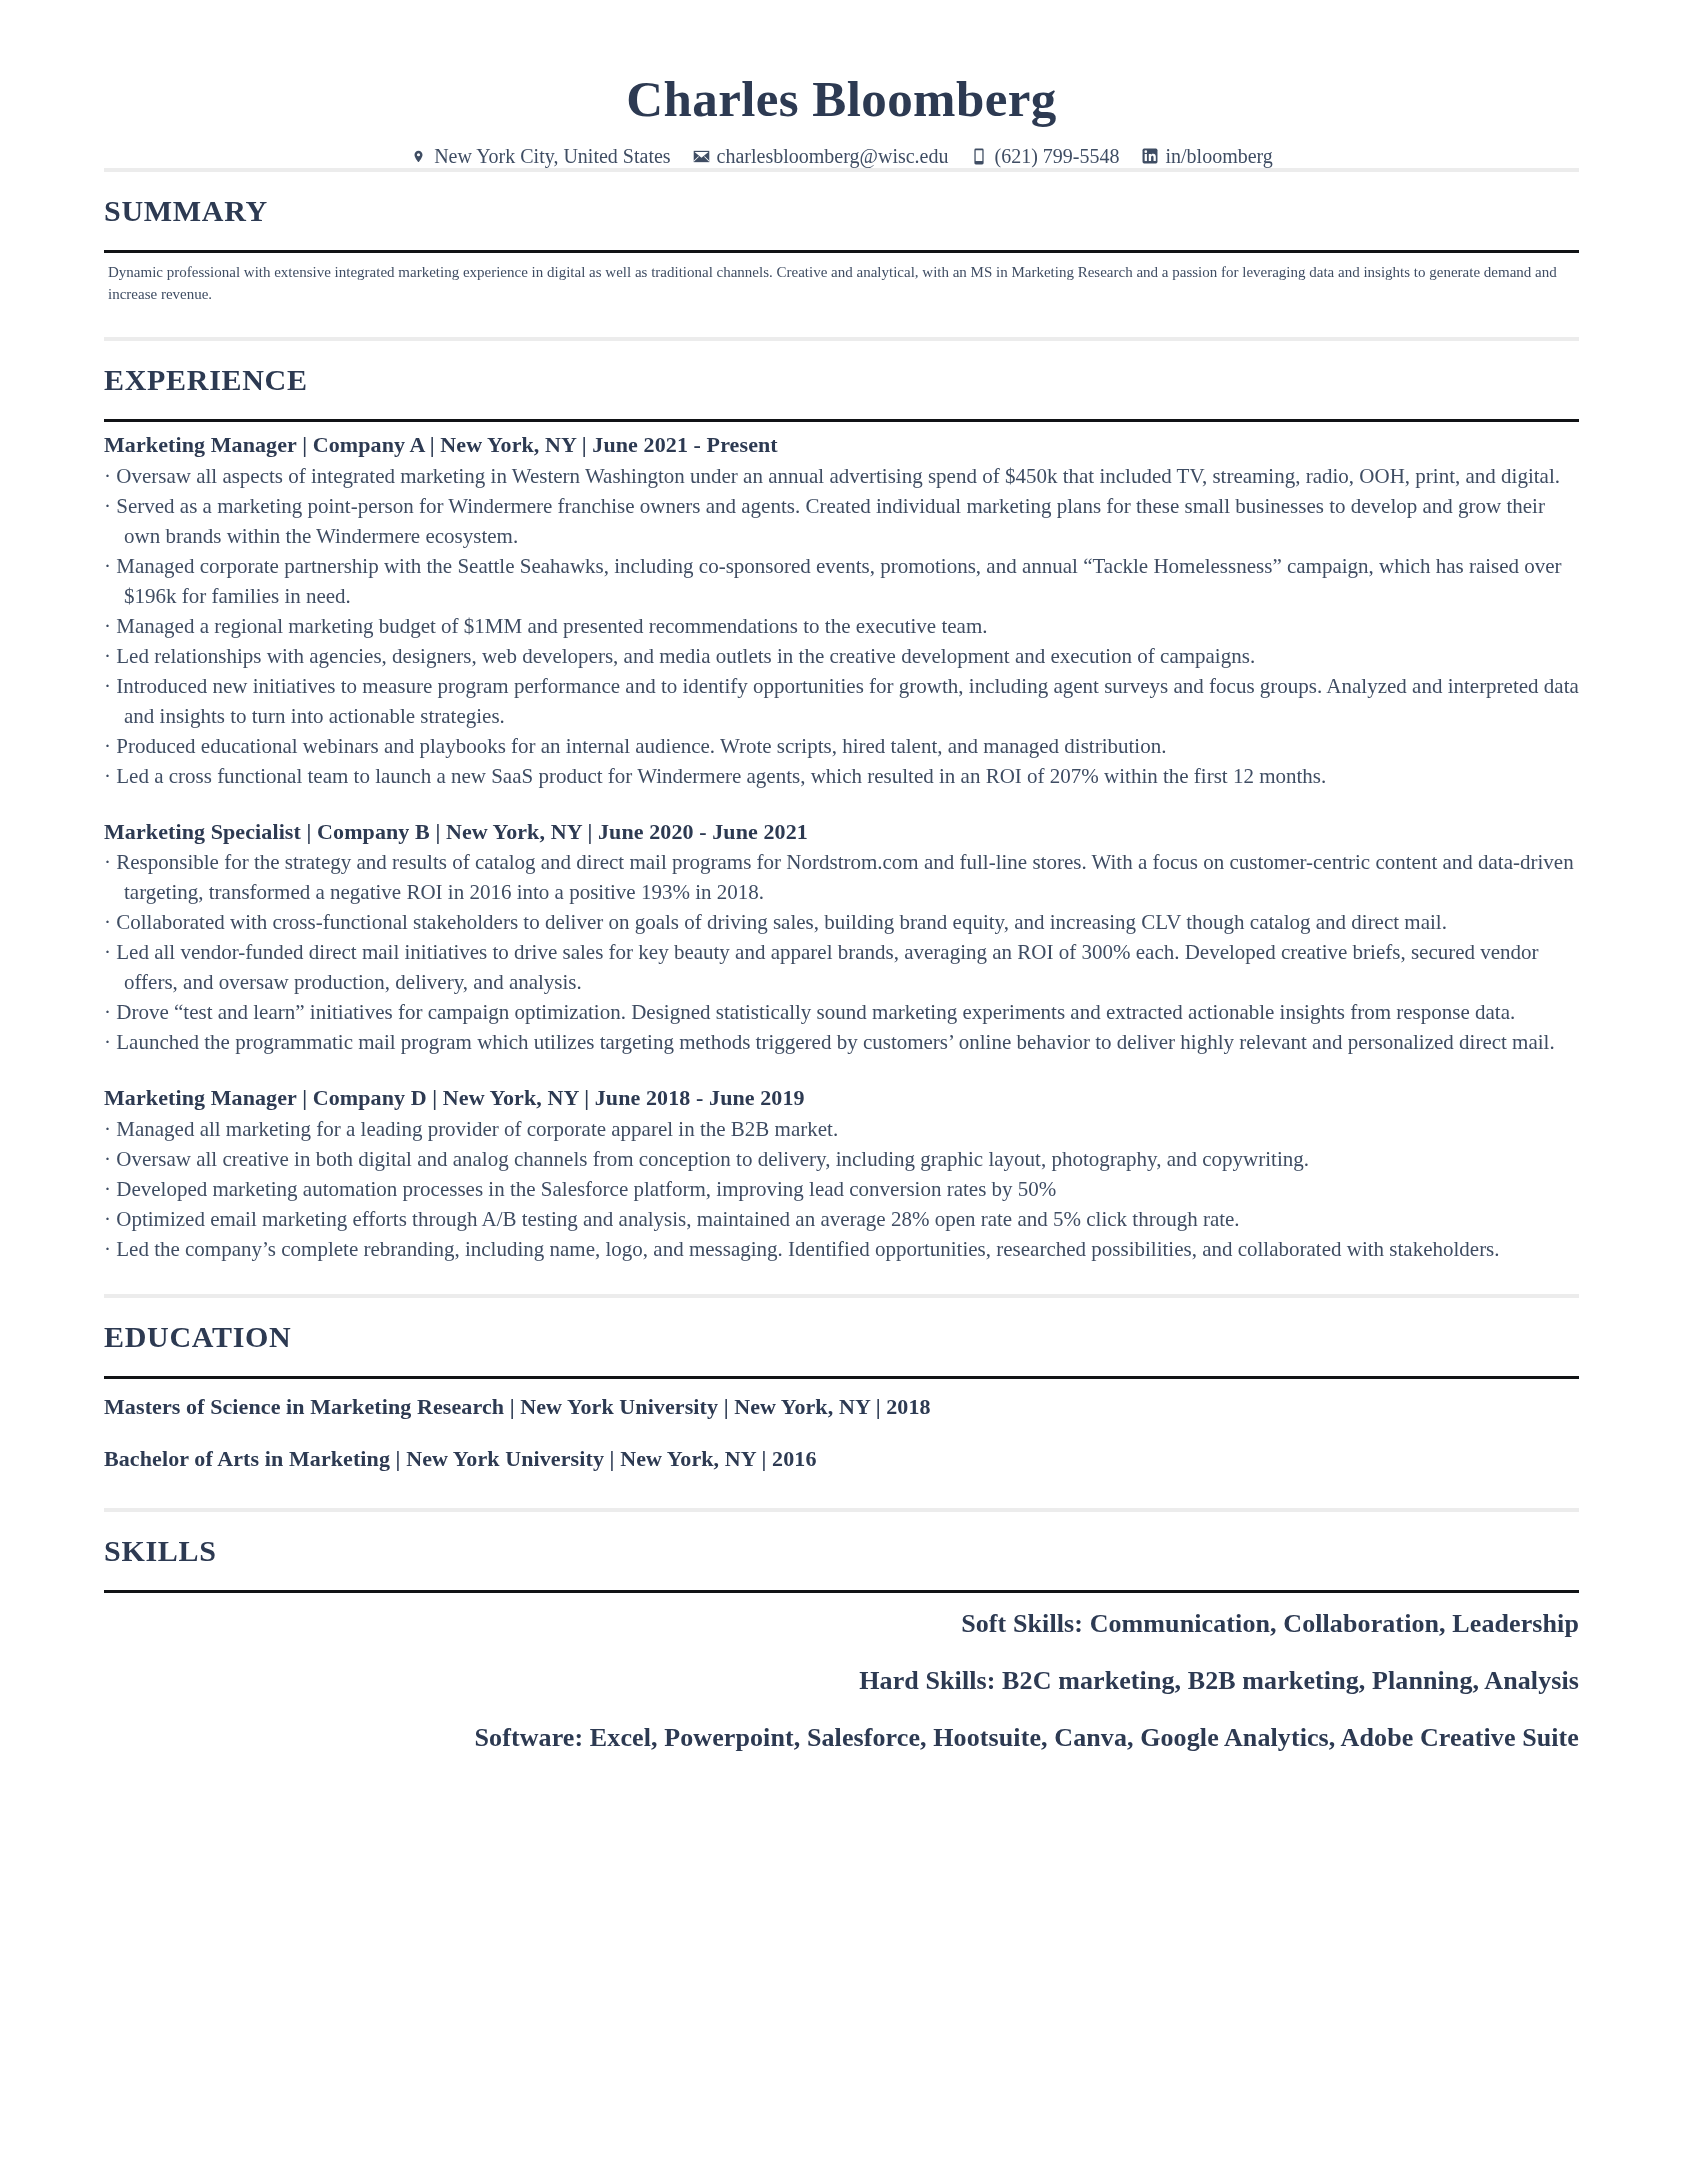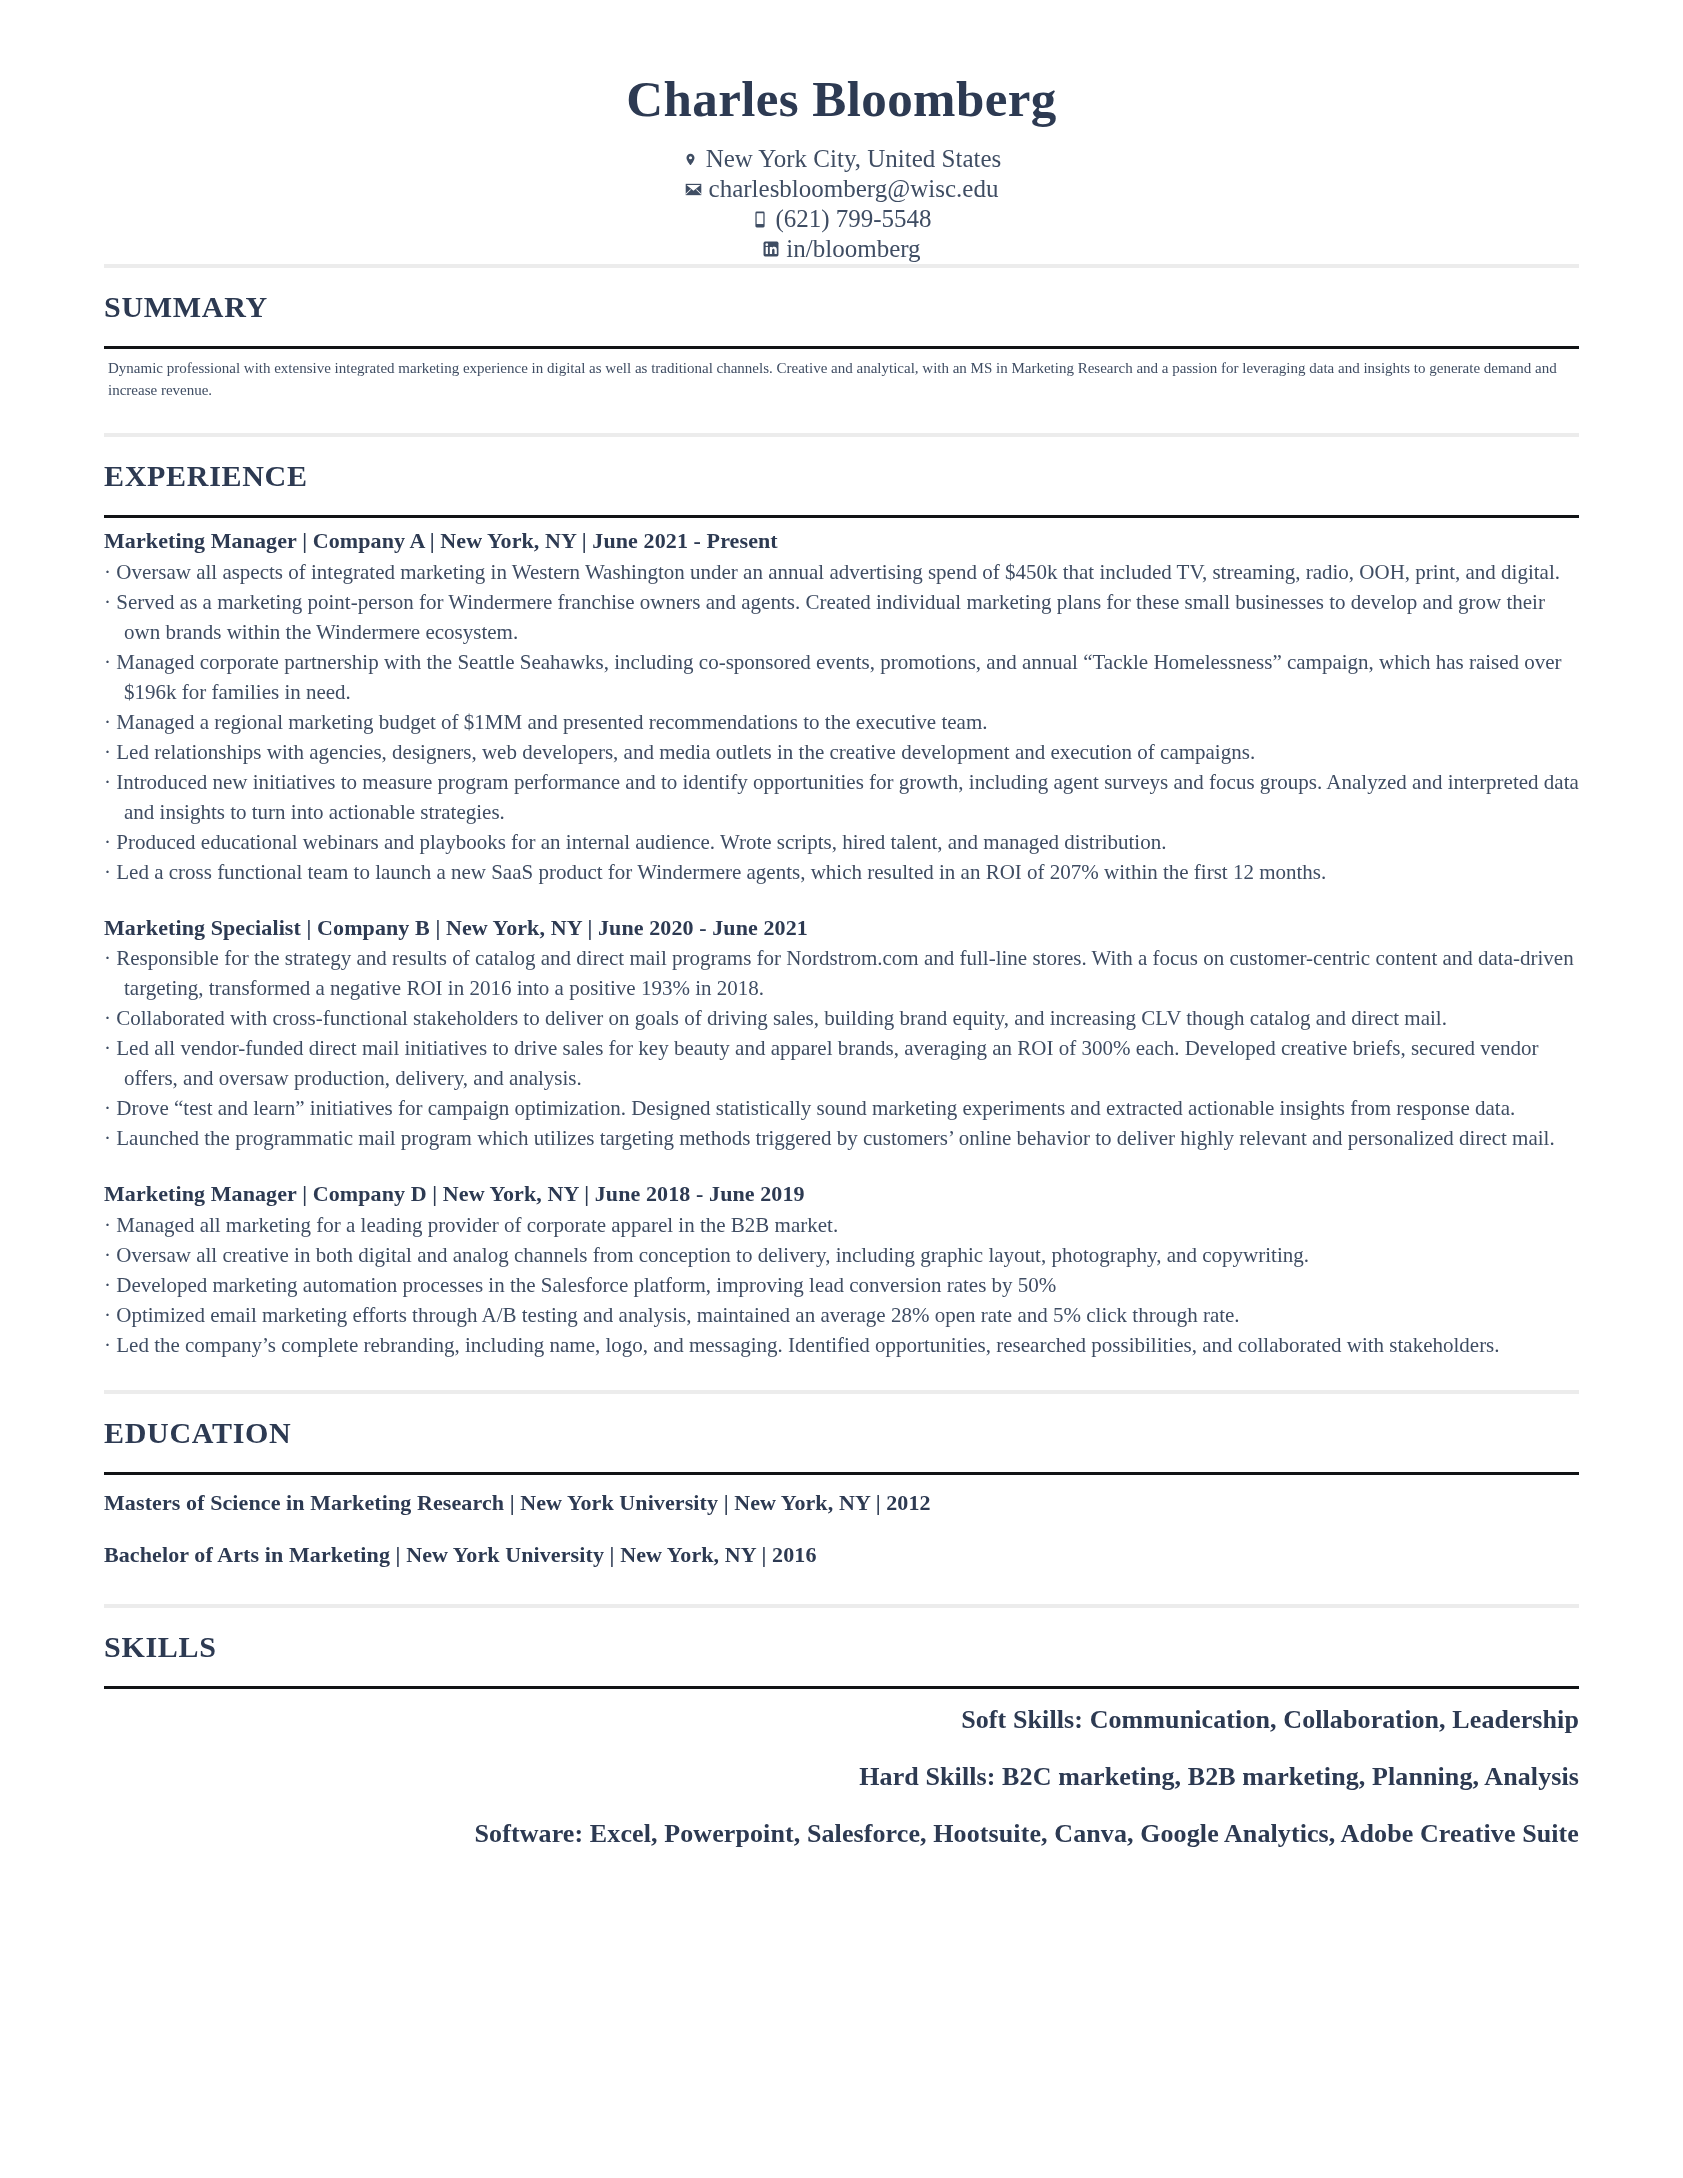--- a/index.html
+++ b/index.html
@@ -32,29 +32,28 @@
     font-family: "Liberation Serif", "DejaVu Serif", serif;
     font-size: 51px;
     font-weight: bold;
     color: #2d3a52;
     letter-spacing: 0.4px;
     line-height: 1.12;
     margin: 0;
   }
   .contact-line {
     margin-top: 16px;
-    font-size: 25px;
+    font-size: 20px;
     color: #3f4d63;
     display: flex;
     justify-content: center;
     align-items: center;
     flex-wrap: wrap;
     gap: 0;
     line-height: 1.2;
-    flex-direction: column;
   }
   .contact-item {
     display: inline-flex;
     align-items: center;
     white-space: nowrap;
     margin: 0 11px;
   }
   .contact-item .ci {
     display: inline-flex;
     align-items: center;
@@ -255,21 +254,21 @@
           </div>
         </div>
       <div class="exp-bottom-pad"></div>
     </div>
 
     <div class="section">
       <div class="sec-divider"></div>
       <h2 class="sec-title">EDUCATION</h2>
       <div class="sec-rule"></div>
       <div id="education-list">
-          <div class="edu-entry">Masters of Science in Marketing Research | New York University | New York, NY | 2012</div>
+          <div class="edu-entry">Masters of Science in Marketing Research | New York University | New York, NY | 2018</div>
           <div class="edu-entry">Bachelor of Arts in Marketing | New York University | New York, NY | 2016</div>
         </div>
       <div class="edu-bottom-pad"></div>
     </div>
 
     <div class="section">
       <div class="sec-divider"></div>
       <h2 class="sec-title">SKILLS</h2>
       <div class="sec-rule"></div>
       <div id="skills-list">

